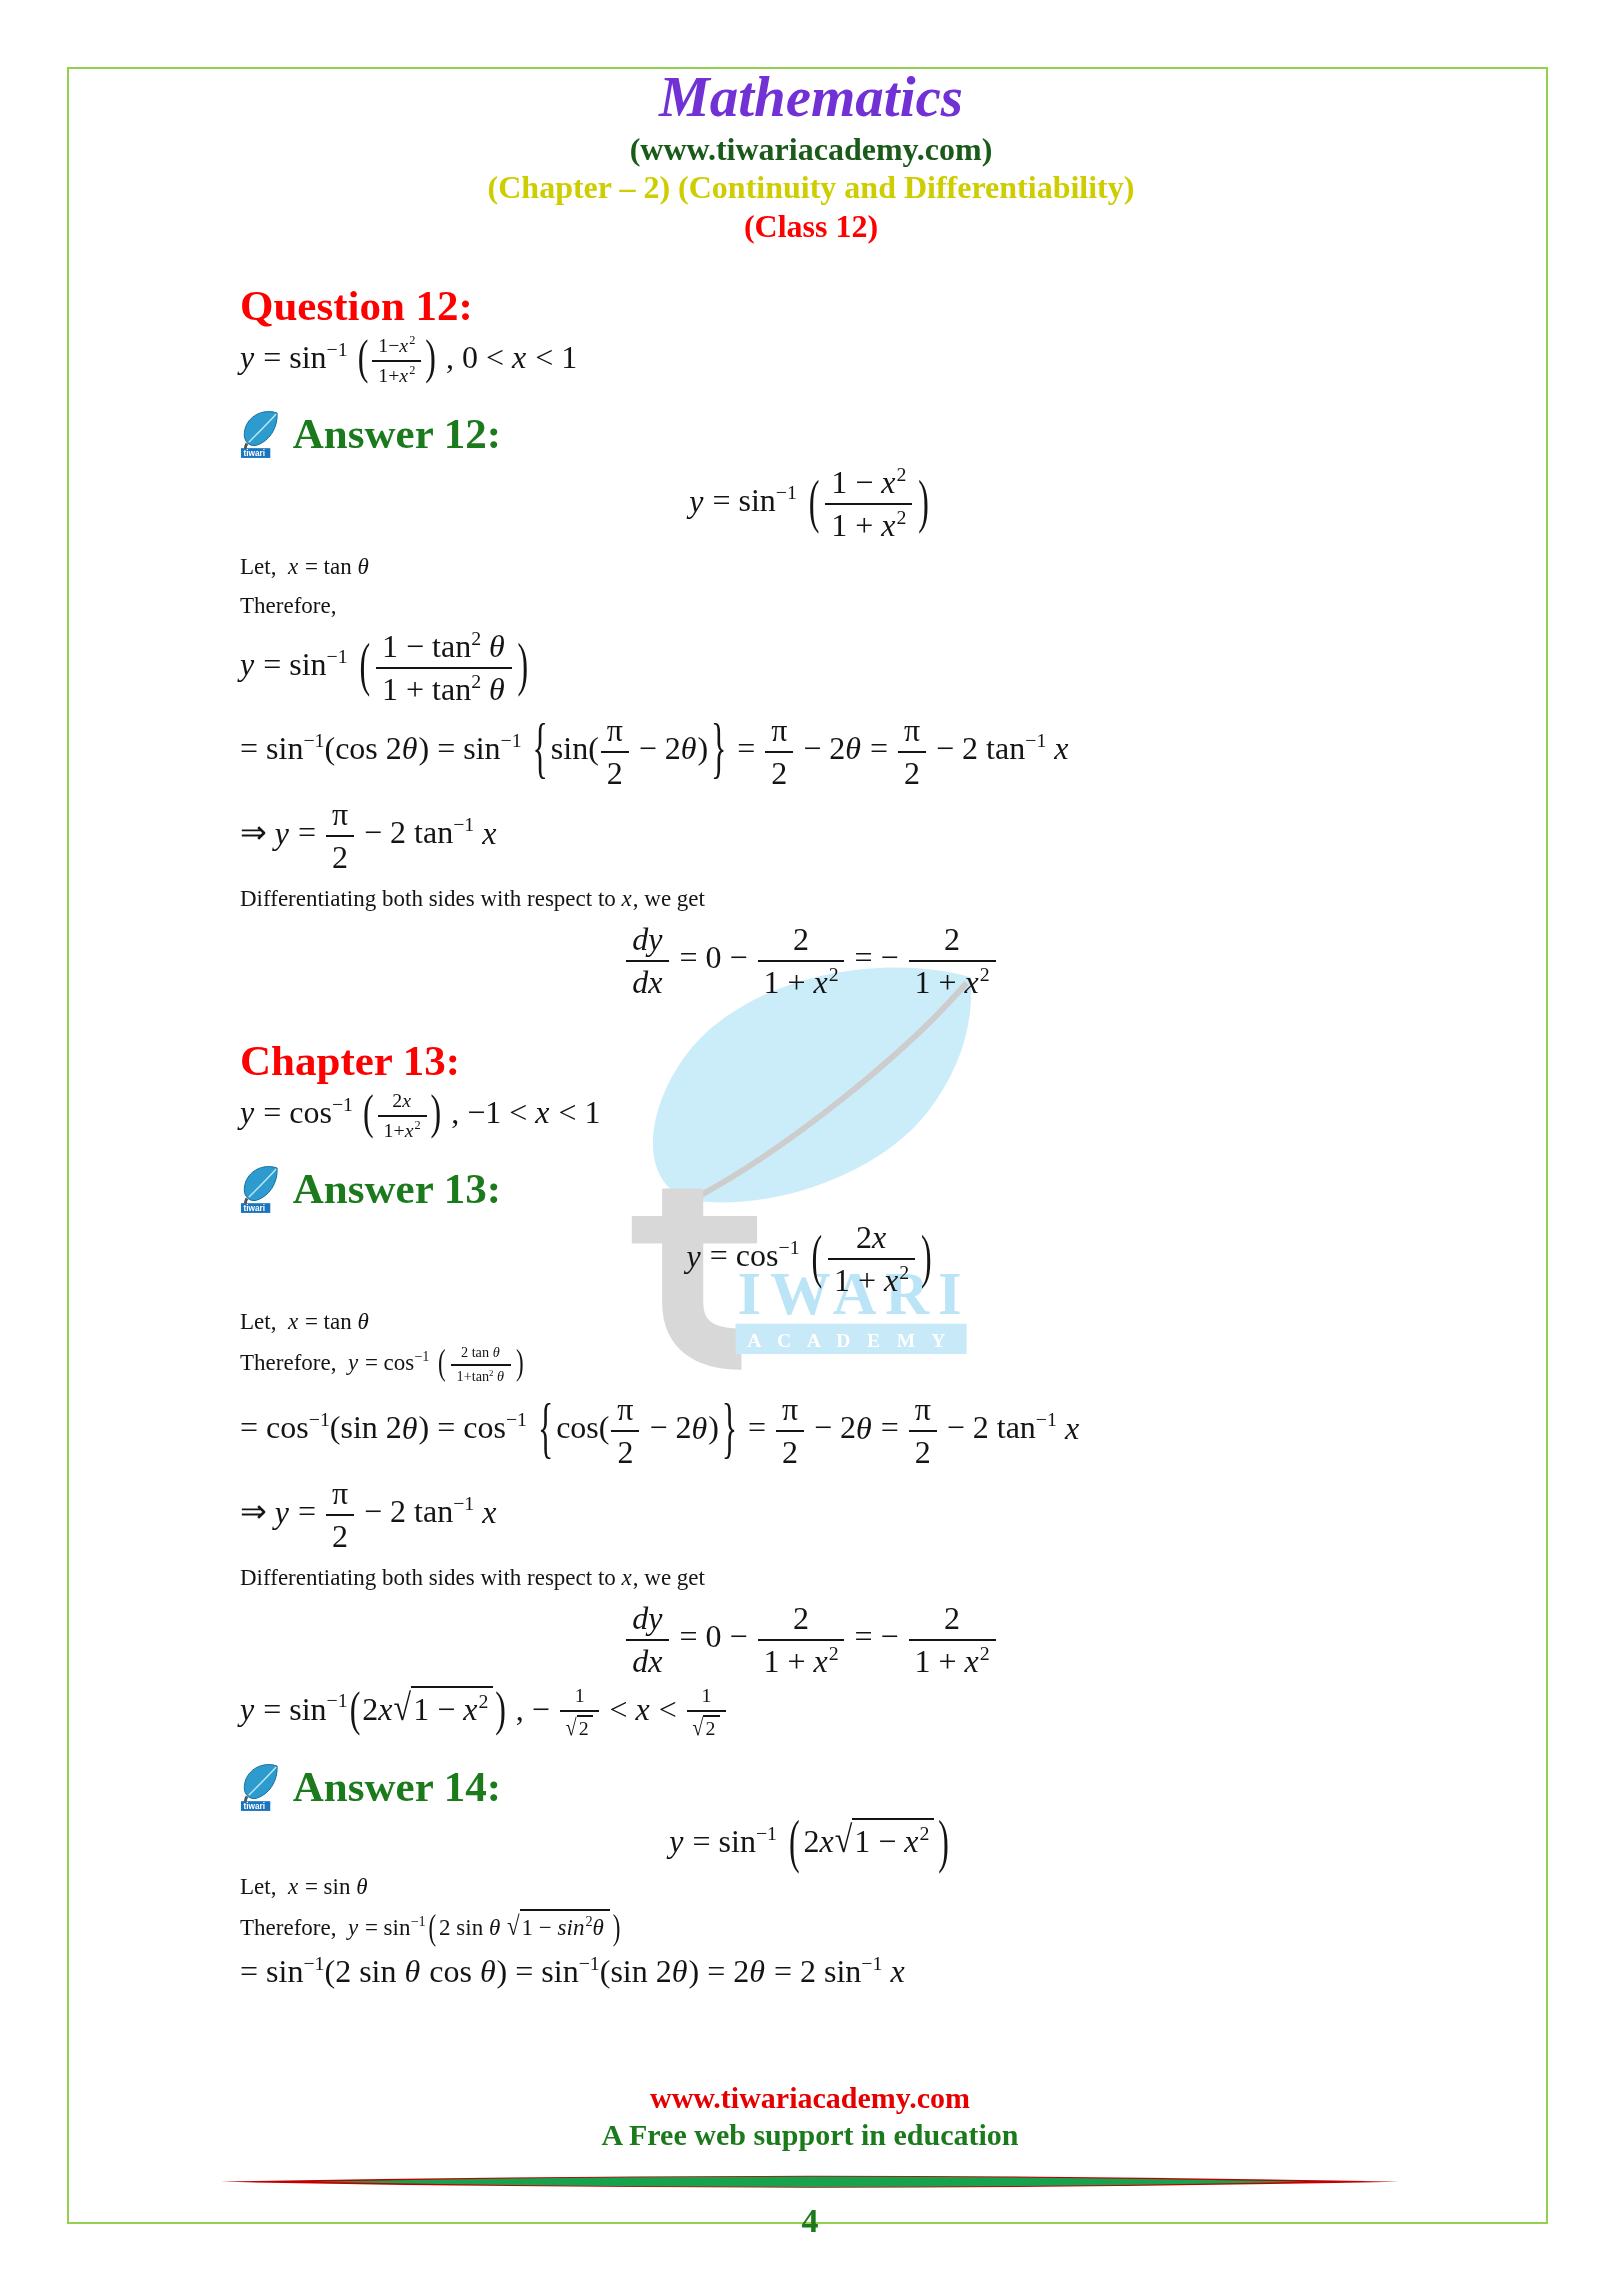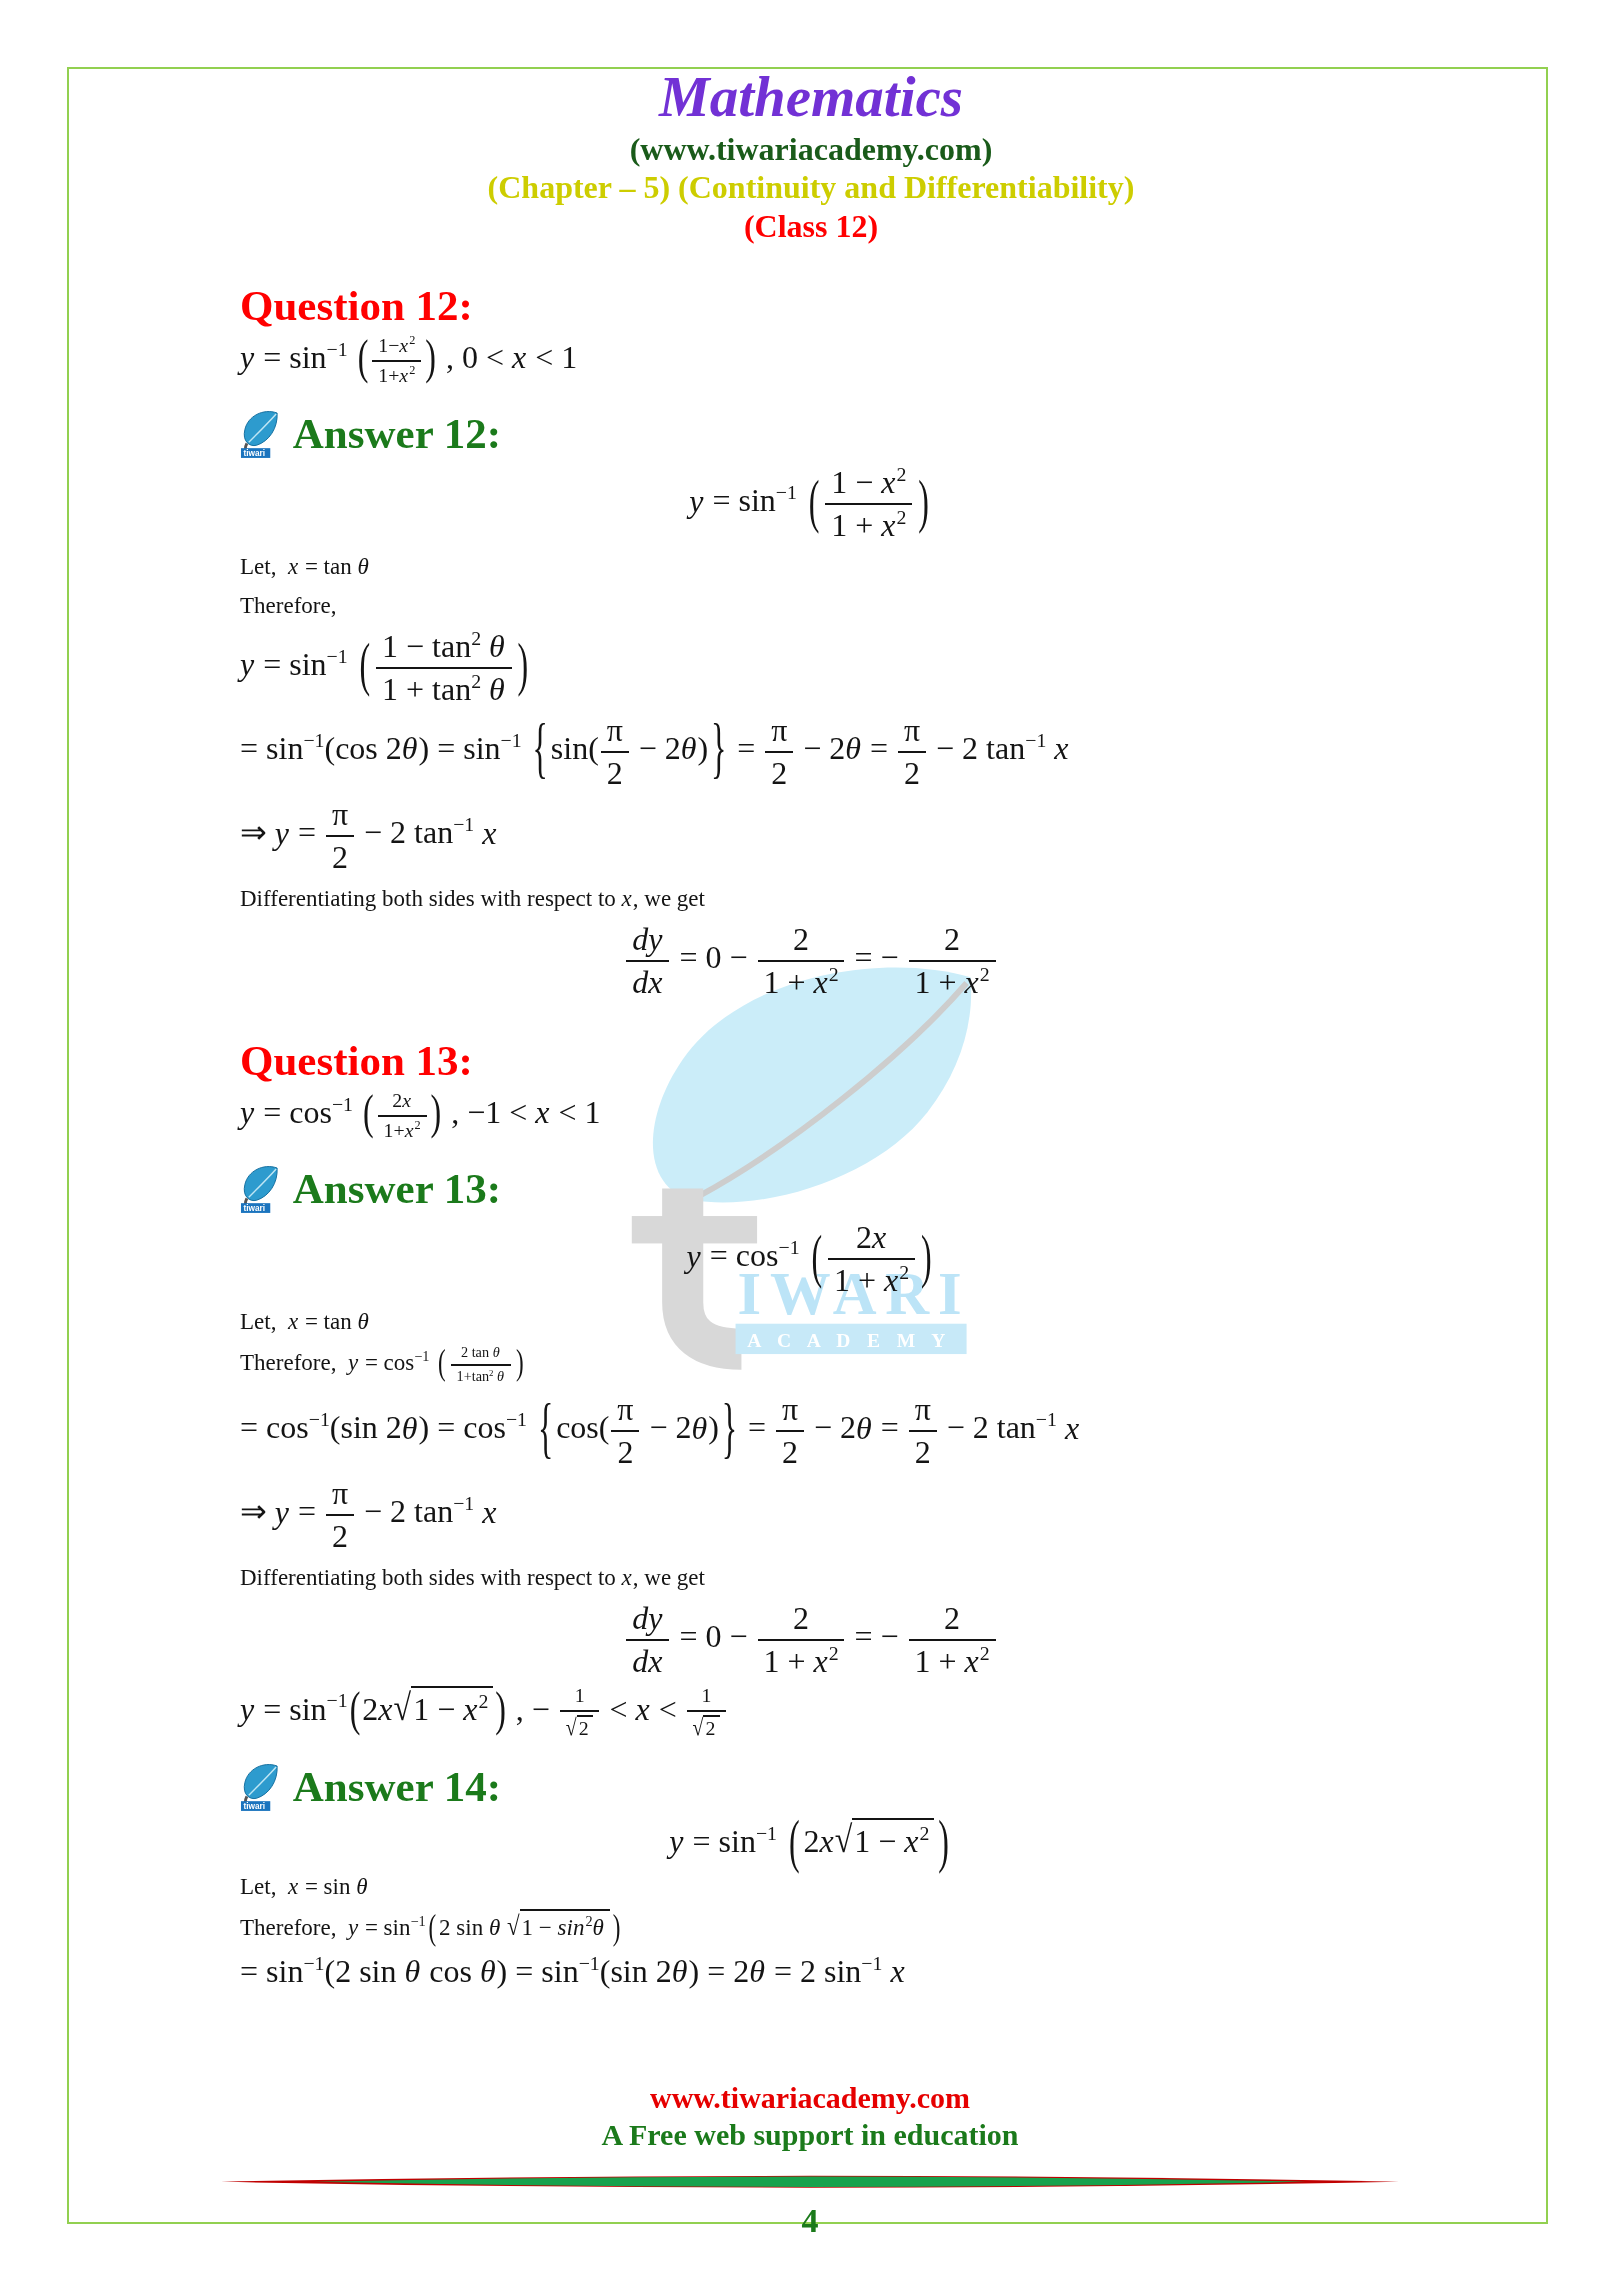--- a/index.html
+++ b/index.html
@@ -75,21 +75,21 @@
       <rect x="116" y="366" width="236" height="31" fill="#C7E9F8"></rect>
       <text x="128" y="390" font-size="20" font-weight="bold" letter-spacing="6" fill="#FFFFFF" font-family="Liberation Serif, serif">A C A D E M Y</text>
     </svg>
   </div>
 
   <div class="content">
 
     <div class="hdr">
       <div class="title">Mathematics</div>
       <div class="site">(www.tiwariacademy.com)</div>
-      <div class="chapter">(Chapter – 5) (Continuity and Differentiability)</div>
+      <div class="chapter">(Chapter – 2) (Continuity and Differentiability)</div>
       <div class="klass">(Class 12)</div>
     </div>
 
     <section class="sec">
       <h2 class="q-head">Question 12:</h2>
       <div class="m stmt"><span class="var">y</span> = sin<sup>−1</sup> <span class="sp">(</span><span class="frac"><span class="num">1−<span class="var">x</span><sup>2</sup></span><span class="den">1+<span class="var">x</span><sup>2</sup></span></span><span class="sp">)</span> , 0 &lt; <span class="var">x</span> &lt; 1</div>
       <h2 class="a-head">
         <svg class="logo-icon" viewBox="0 0 42 50" style="font-size:44px">
           <path d="M38,3 C24,-2 8,6 5,20 C2,32 10,38 17,36 C30,32 39,18 38,3 Z" fill="#2D9BCE" stroke="#156E9E" stroke-width="1"></path>
           <path d="M9,33 C18,24 30,12 37,4" stroke="#BFE6F4" stroke-width="1.5" fill="none"></path>
@@ -103,21 +103,21 @@
       <div class="line">Let, &nbsp;<span class="var">x</span> = tan <span class="var">θ</span></div>
       <div class="line">Therefore,</div>
       <div class="m"><span class="var">y</span> = sin<sup>−1</sup> <span class="sp">(</span><span class="frac"><span class="num">1 − tan<sup>2</sup> <span class="var">θ</span></span><span class="den">1 + tan<sup>2</sup> <span class="var">θ</span></span></span><span class="sp">)</span></div>
       <div class="m">= sin<sup>−1</sup>(cos 2<span class="var">θ</span>) = sin<sup>−1</sup> <span class="sc">{</span>sin(<span class="frac"><span class="num">π</span><span class="den">2</span></span> − 2<span class="var">θ</span>)<span class="sc">}</span> = <span class="frac"><span class="num">π</span><span class="den">2</span></span> − 2<span class="var">θ</span> = <span class="frac"><span class="num">π</span><span class="den">2</span></span> − 2 tan<sup>−1</sup> <span class="var">x</span></div>
       <div class="m">⇒ <span class="var">y</span> = <span class="frac"><span class="num">π</span><span class="den">2</span></span> − 2 tan<sup>−1</sup> <span class="var">x</span></div>
       <div class="line">Differentiating both sides with respect to <span class="var">x</span>, we get</div>
       <div class="m center"><span class="frac"><span class="num"><span class="var">dy</span></span><span class="den"><span class="var">dx</span></span></span> = 0 − <span class="frac"><span class="num">2</span><span class="den">1 + <span class="var">x</span><sup>2</sup></span></span> = − <span class="frac"><span class="num">2</span><span class="den">1 + <span class="var">x</span><sup>2</sup></span></span></div>
     </section>
 
     <section class="sec">
-      <h2 class="q-head">Question 13:</h2>
+      <h2 class="q-head">Chapter 13:</h2>
       <div class="m stmt"><span class="var">y</span> = cos<sup>−1</sup> <span class="sp">(</span><span class="frac"><span class="num">2<span class="var">x</span></span><span class="den">1+<span class="var">x</span><sup>2</sup></span></span><span class="sp">)</span> , −1 &lt; <span class="var">x</span> &lt; 1</div>
       <h2 class="a-head">
         <svg class="logo-icon" viewBox="0 0 42 50" style="font-size:44px">
           <path d="M38,3 C24,-2 8,6 5,20 C2,32 10,38 17,36 C30,32 39,18 38,3 Z" fill="#2D9BCE" stroke="#156E9E" stroke-width="1"></path>
           <path d="M9,33 C18,24 30,12 37,4" stroke="#BFE6F4" stroke-width="1.5" fill="none"></path>
           <path d="M7,34 Q4,40 7,45" stroke="#555555" stroke-width="3" fill="none"></path>
           <rect x="1" y="39" width="30" height="10" fill="#1B74BE"></rect>
           <text x="3.5" y="47.5" font-size="8.5" font-weight="bold" fill="#FFFFFF" font-family="Liberation Sans, sans-serif">tiwari</text>
         </svg>
         <span>Answer 13:</span>

